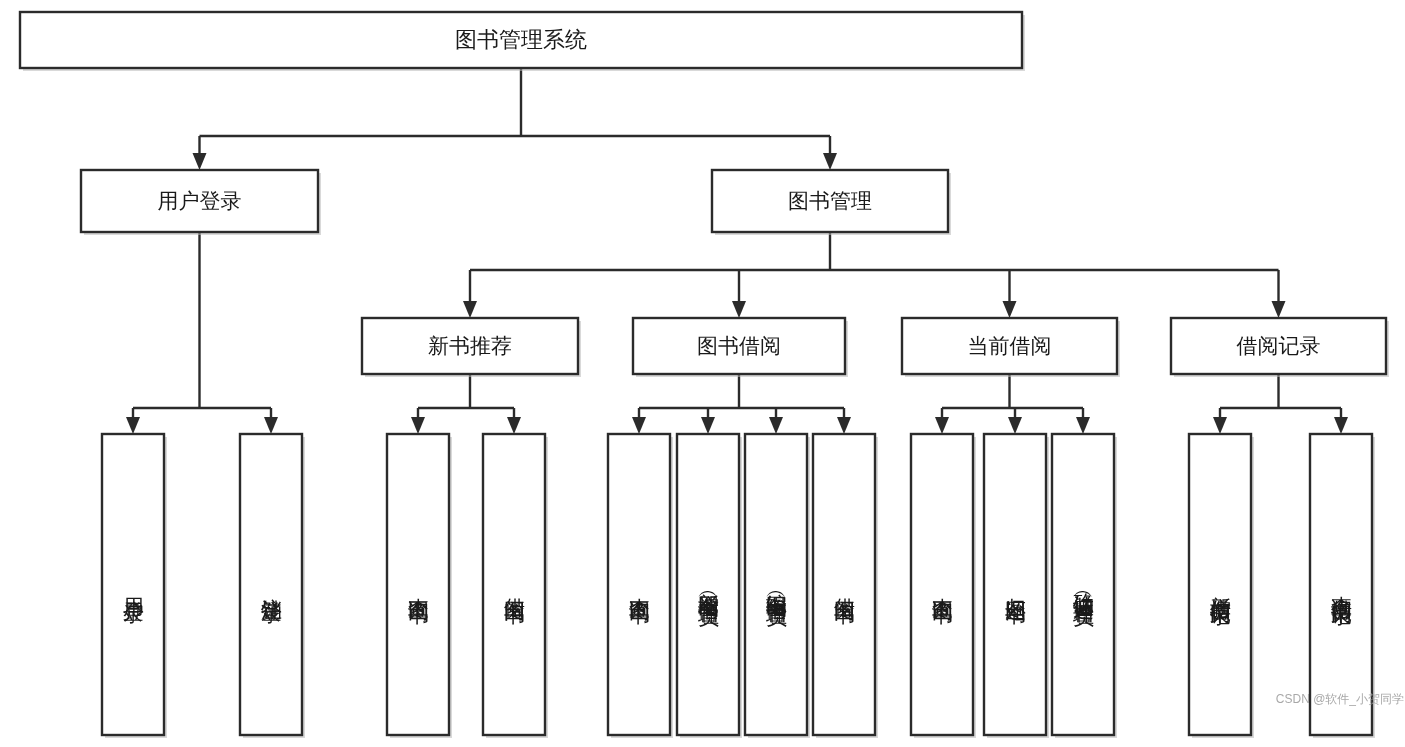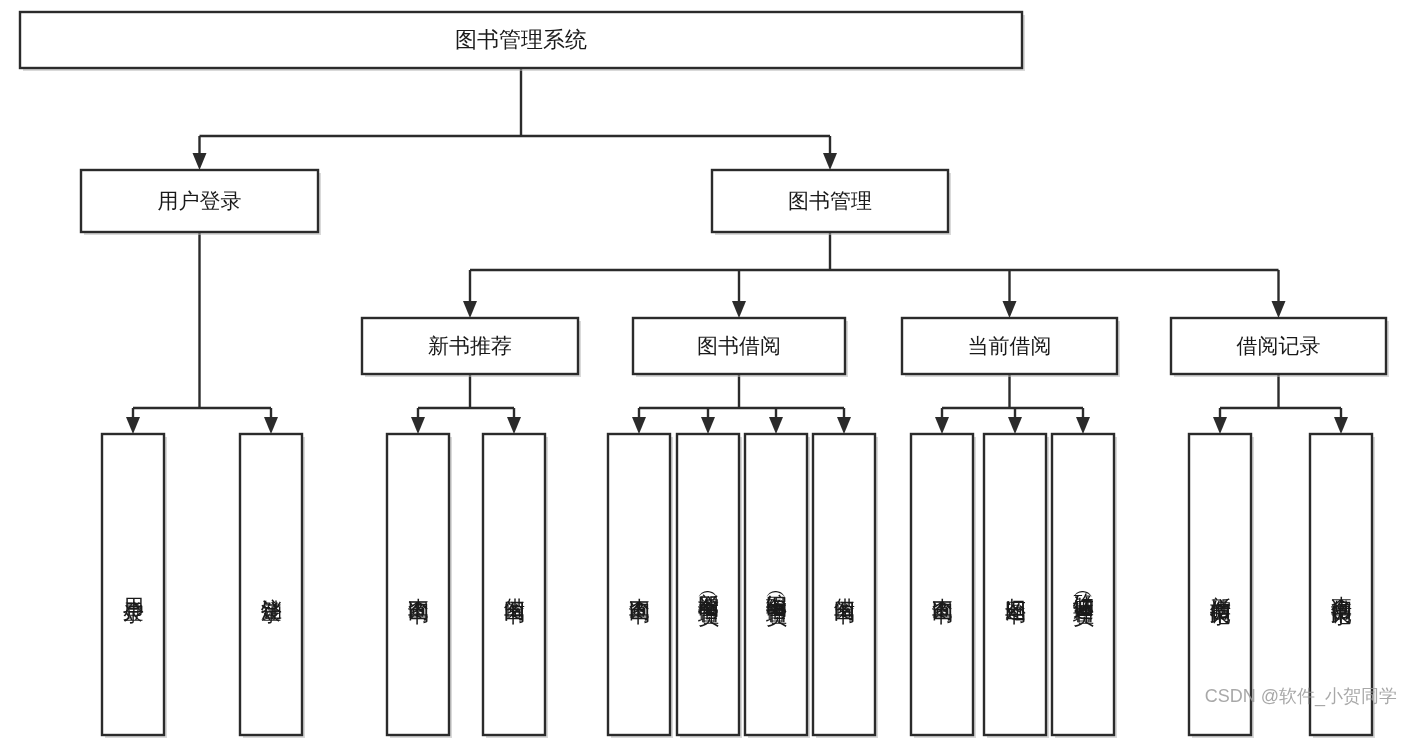--- a/index.html
+++ b/index.html
@@ -74,24 +74,24 @@
     text-orientation: upright;
     font-family: "Liberation Sans", "DejaVu Sans", sans-serif;
     font-size: 21px;
     line-height: 1.28;
     letter-spacing: 2px;
     color: #1a1a1a;
     white-space: nowrap;
   }
   #watermark {
     position: absolute;
-    right: 8px;
+    right: 1px;
     bottom: 6px;
     font-family: "Liberation Sans", "DejaVu Sans", sans-serif;
-    font-size: 18px;
+    font-size: 12px;
     color: #9a9a9a;
     opacity: 0.85;
     white-space: nowrap;
     pointer-events: none;
   }
 </style>
 </head>
 <body>
 
 <div id="diagram-root">

